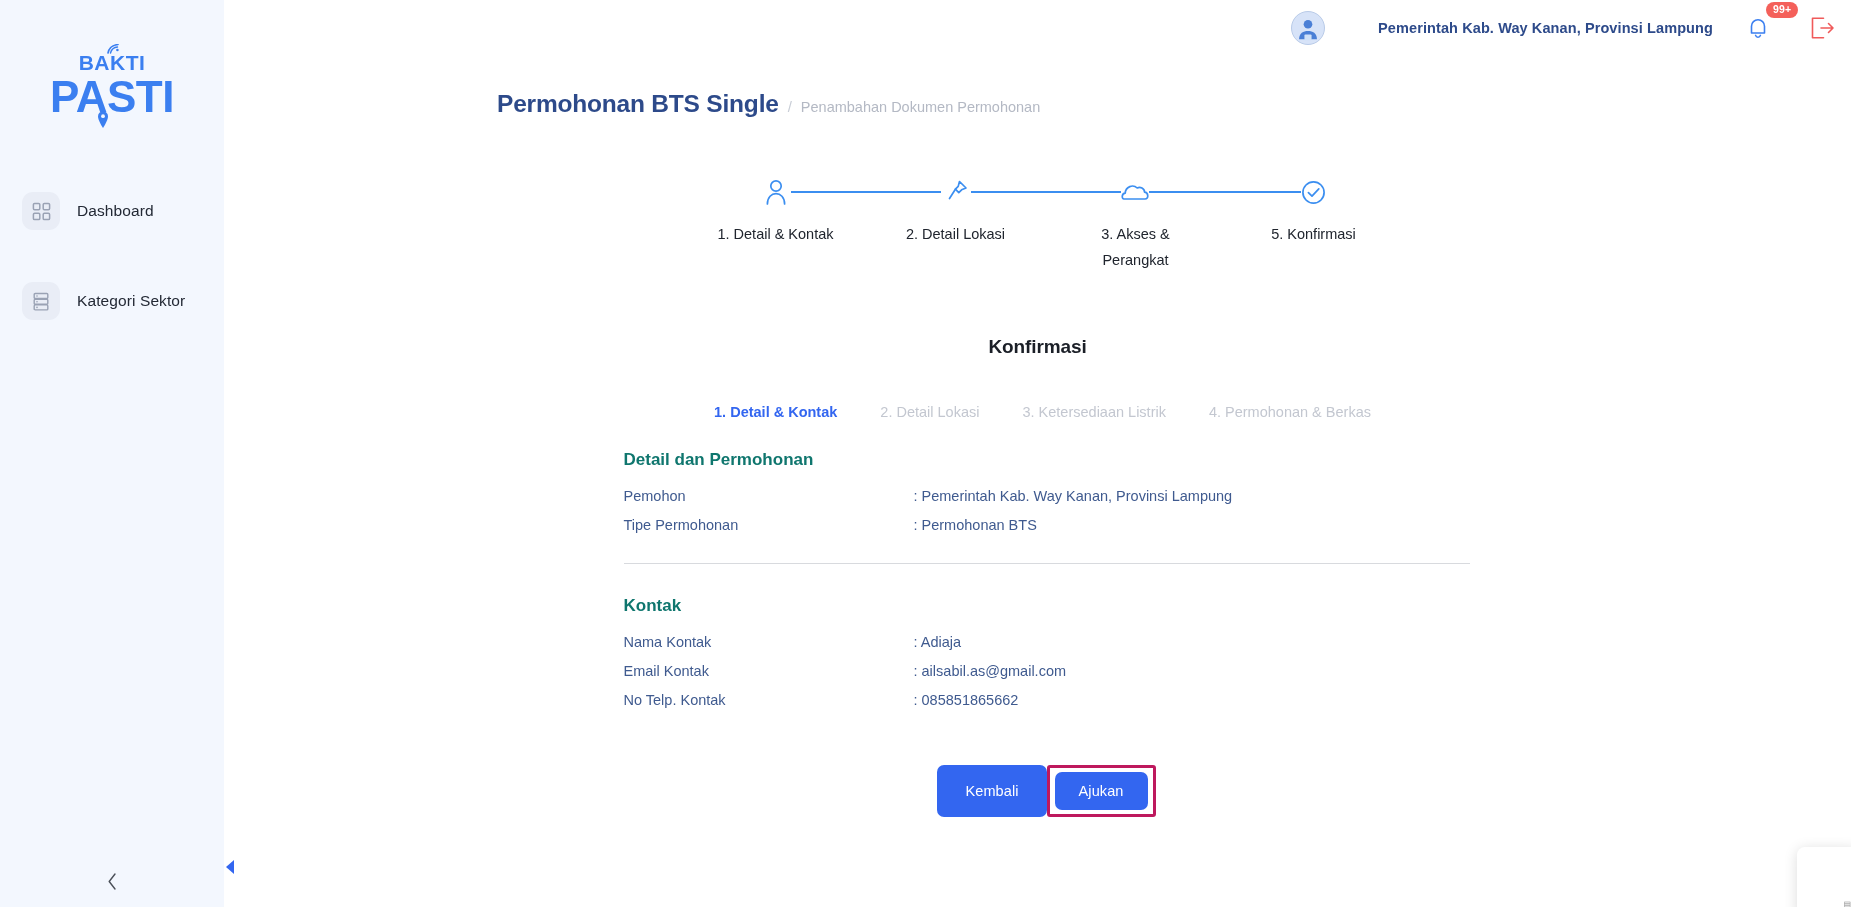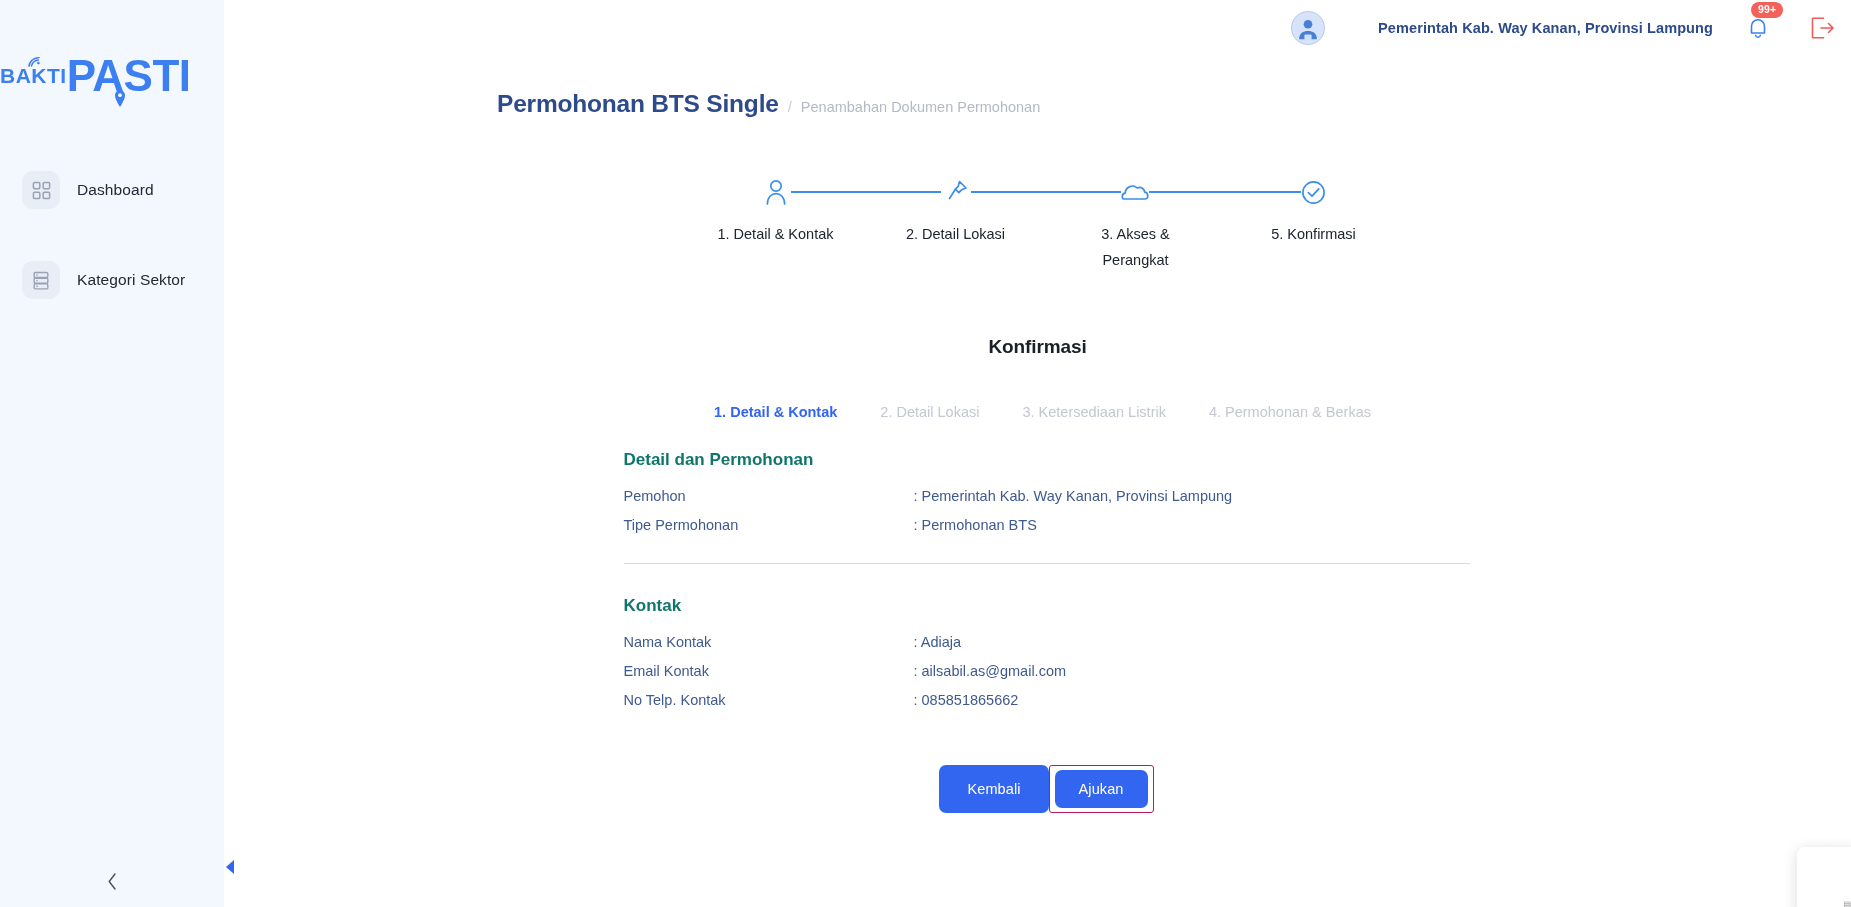--- a/index.html
+++ b/index.html
@@ -20,20 +20,21 @@
   .sidebar {
     width: 224px;
     height: 907px;
     background: #f3f7fe;
     position: relative;
     flex: 0 0 224px;
   }
   .logo-wrap {
     padding-top: 52px;
     display: flex;
+    flex-direction: column;
     align-items: center;
   }
   .logo-bakti {
     font-size: 21px;
     font-weight: 700;
     letter-spacing: 0.5px;
     color: #3b7ff0;
     line-height: 1;
     position: relative;
   }
@@ -147,21 +148,21 @@
   }
   .bell-wrap {
     position: relative;
     margin-left: 30px;
     cursor: pointer;
     width: 30px; height: 34px;
     display: flex; align-items: center; justify-content: center;
   }
   .badge {
     position: absolute;
-    top: -9px; left: 8px;
+    top: -9px; left: 23px;
     background: #f4605a;
     color: #fff;
     font-size: 10.5px;
     font-weight: 700;
     border-radius: 10px;
     padding: 2px 7px 3px 7px;
     line-height: 1;
     letter-spacing: 0.2px;
   }
   .logout-wrap {
@@ -307,21 +308,21 @@
     color: #fff;
     border: none;
     border-radius: 7px;
     font-size: 14.5px;
     font-family: "Liberation Sans", sans-serif;
     padding: 11px 28px;
     cursor: pointer;
     letter-spacing: 0.1px;
   }
   .btn-highlight-wrap {
-    border: 1px solid #be185d;
+    border: 3px solid #be185d;
     border-radius: 3px;
     padding: 4px 5px;
     background: #fff;
     display: inline-block;
   }
   .btn-highlight-wrap .btn { padding: 11px 24px; }
 
   .float-panel {
     position: absolute;
     right: -8px;

